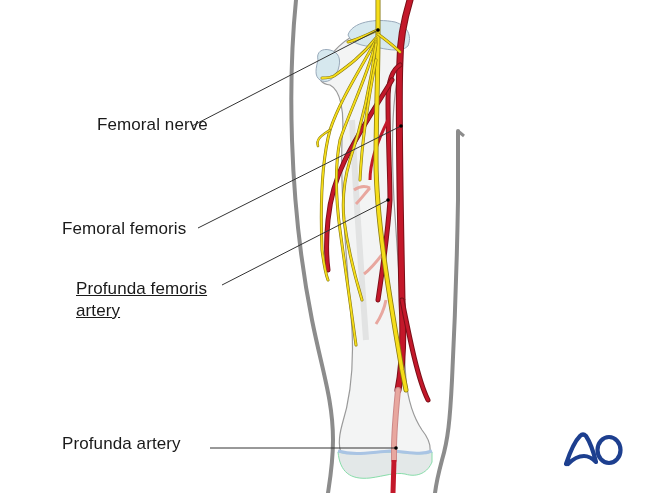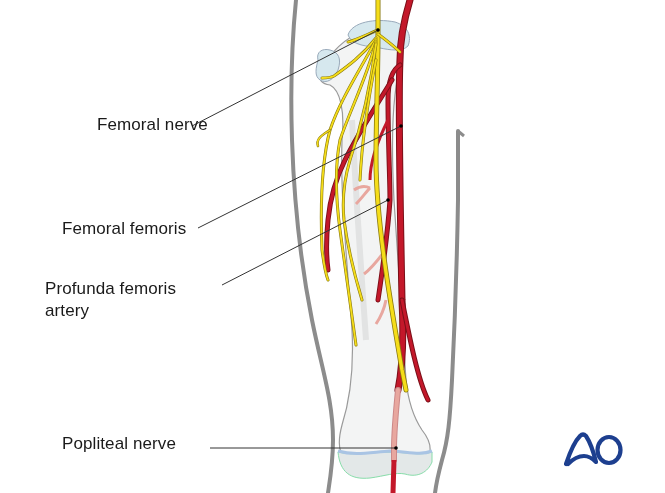--- a/index.html
+++ b/index.html
@@ -109,19 +109,19 @@
     <line x1="210" y1="448" x2="396" y2="448"></line>
   </g>
   <circle cx="378" cy="30" r="1.8" fill="#000"></circle>
   <circle cx="401" cy="126" r="1.8" fill="#000"></circle>
   <circle cx="388" cy="200" r="1.8" fill="#000"></circle>
   <circle cx="396" cy="448" r="1.8" fill="#000"></circle>
 </svg>
 
 <div class="label" style="left:62px; top:114px;margin-left:35px;">Femoral nerve</div>
 <div class="label" style="left:62px; top:218px;">Femoral femoris</div>
-<div class="label multi" style="left:45px; top:278px;">Profunda femoris artery</div>
-<div class="label" style="left:62px; top:433px;">Popliteal nerve</div>
+<div class="label multi" style="left:76px; top:278px;text-decoration:underline;">Profunda femoris artery</div>
+<div class="label" style="left:62px; top:433px;">Profunda artery</div>
 
 <svg class="logo" viewBox="0 0 62 38" xmlns="http://www.w3.org/2000/svg">
   <path d="M4 34 C8 22 14 10 18 6 C20 4 22 4 24 6 C28 12 32 24 34 32 C32 30 28 26 22 26 C16 26 10 30 6 34" fill="none" stroke="#1d3f8f" stroke-width="4.2" stroke-linecap="round" stroke-linejoin="round"></path>
   <ellipse cx="47" cy="20" rx="11.5" ry="13" fill="none" stroke="#1d3f8f" stroke-width="4.2"></ellipse>
 </svg>
 
 </body></html>

